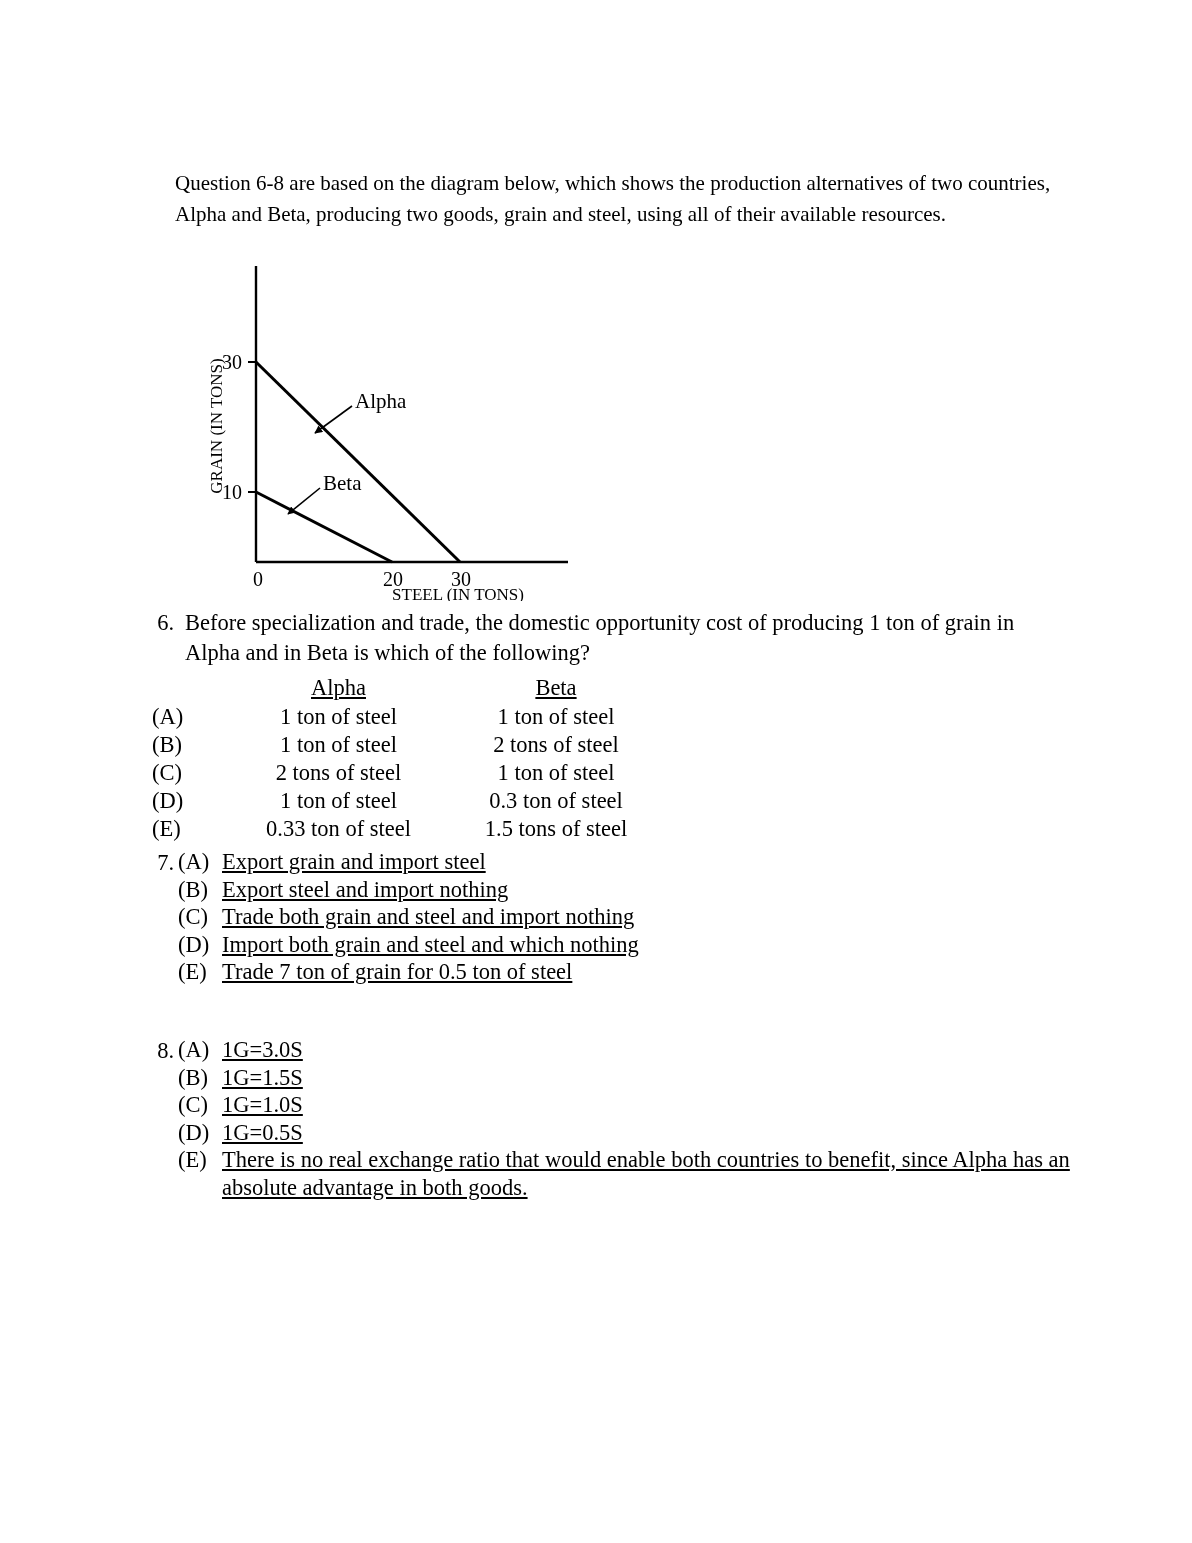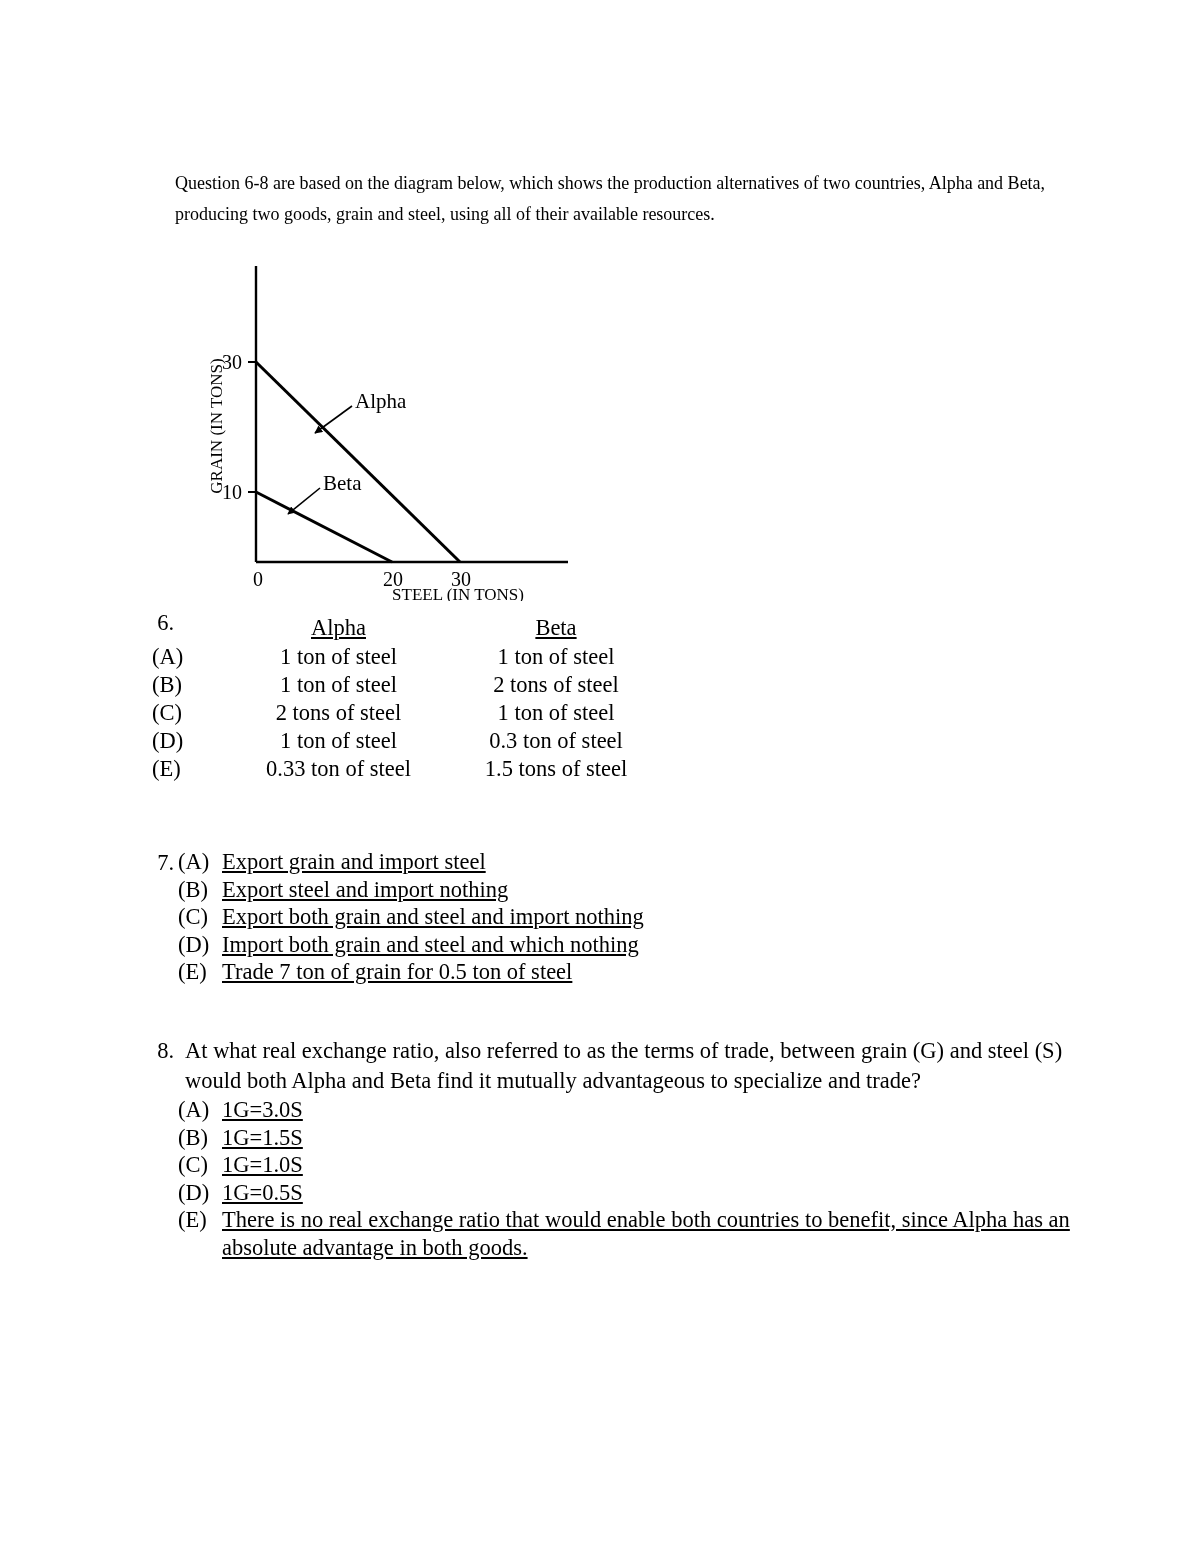--- a/index.html
+++ b/index.html
@@ -23,21 +23,21 @@
     width: 1192px;
     height: 1543px;
   }
 
   
   .intro {
     position: absolute;
     left: 175px;
     top: 168px;
     width: 885px;
-    font-size: 18px;
+    font-size: 21px;
     line-height: 31px;
     text-align: left;
   }
 
   
   .figure {
     position: absolute;
     left: 200px;
     top: 256px;
     width: 400px;
@@ -163,20 +163,21 @@
       <line x1="152" y1="150" x2="115" y2="177" stroke="#000" stroke-width="1.6" marker-end="url(#arrowA)"></line>
       <text x="155" y="152" font-family="Liberation Serif, DejaVu Serif, serif" font-size="21" fill="#000">Alpha</text>
 
       <line x1="120" y1="232" x2="88" y2="258" stroke="#000" stroke-width="1.6" marker-end="url(#arrowA)"></line>
       <text x="123" y="234" font-family="Liberation Serif, DejaVu Serif, serif" font-size="21" fill="#000">Beta</text>
     </svg>
   </div>
 
   <div class="question q6">
     <div class="q-num">6.</div>
+    <div class="q-stem">Before specialization and trade, the domestic opportunity cost of producing 1 ton of grain in Alpha and in Beta is which of the following?</div>
     <table class="opt-table">
       <tbody>
         <tr>
           <td class="col-letter"></td>
           <td class="col-a hdr">Alpha</td>
           <td class="col-b hdr">Beta</td>
         </tr>
         <tr>
           <td class="col-letter">(A)</td>
           <td class="col-a">1 ton of steel</td>
@@ -212,36 +213,35 @@
       <div class="choice">
         <span class="letter">(A)</span>
         <span class="ctext">Export grain and import steel</span>
       </div>
       <div class="choice">
         <span class="letter">(B)</span>
         <span class="ctext">Export steel and import nothing</span>
       </div>
       <div class="choice">
         <span class="letter">(C)</span>
-        <span class="ctext">Export both grain and steel and import nothing</span>
+        <span class="ctext">Trade both grain and steel and import nothing</span>
       </div>
       <div class="choice">
         <span class="letter">(D)</span>
         <span class="ctext">Import both grain and steel and which nothing</span>
       </div>
       <div class="choice">
         <span class="letter">(E)</span>
         <span class="ctext">Trade 7 ton of grain for 0.5 ton of steel</span>
       </div>
     </div>
   </div>
 
   <div class="question q8">
     <div class="q-num">8.</div>
-    <div class="q-stem">At what real exchange ratio, also referred to as the terms of trade, between grain (G) and steel (S) would both Alpha and Beta find it mutually advantageous to specialize and trade?</div>
     <div class="choices">
       <div class="choice">
         <span class="letter">(A)</span>
         <span class="ctext">1G=3.0S</span>
       </div>
       <div class="choice">
         <span class="letter">(B)</span>
         <span class="ctext">1G=1.5S</span>
       </div>
       <div class="choice">

